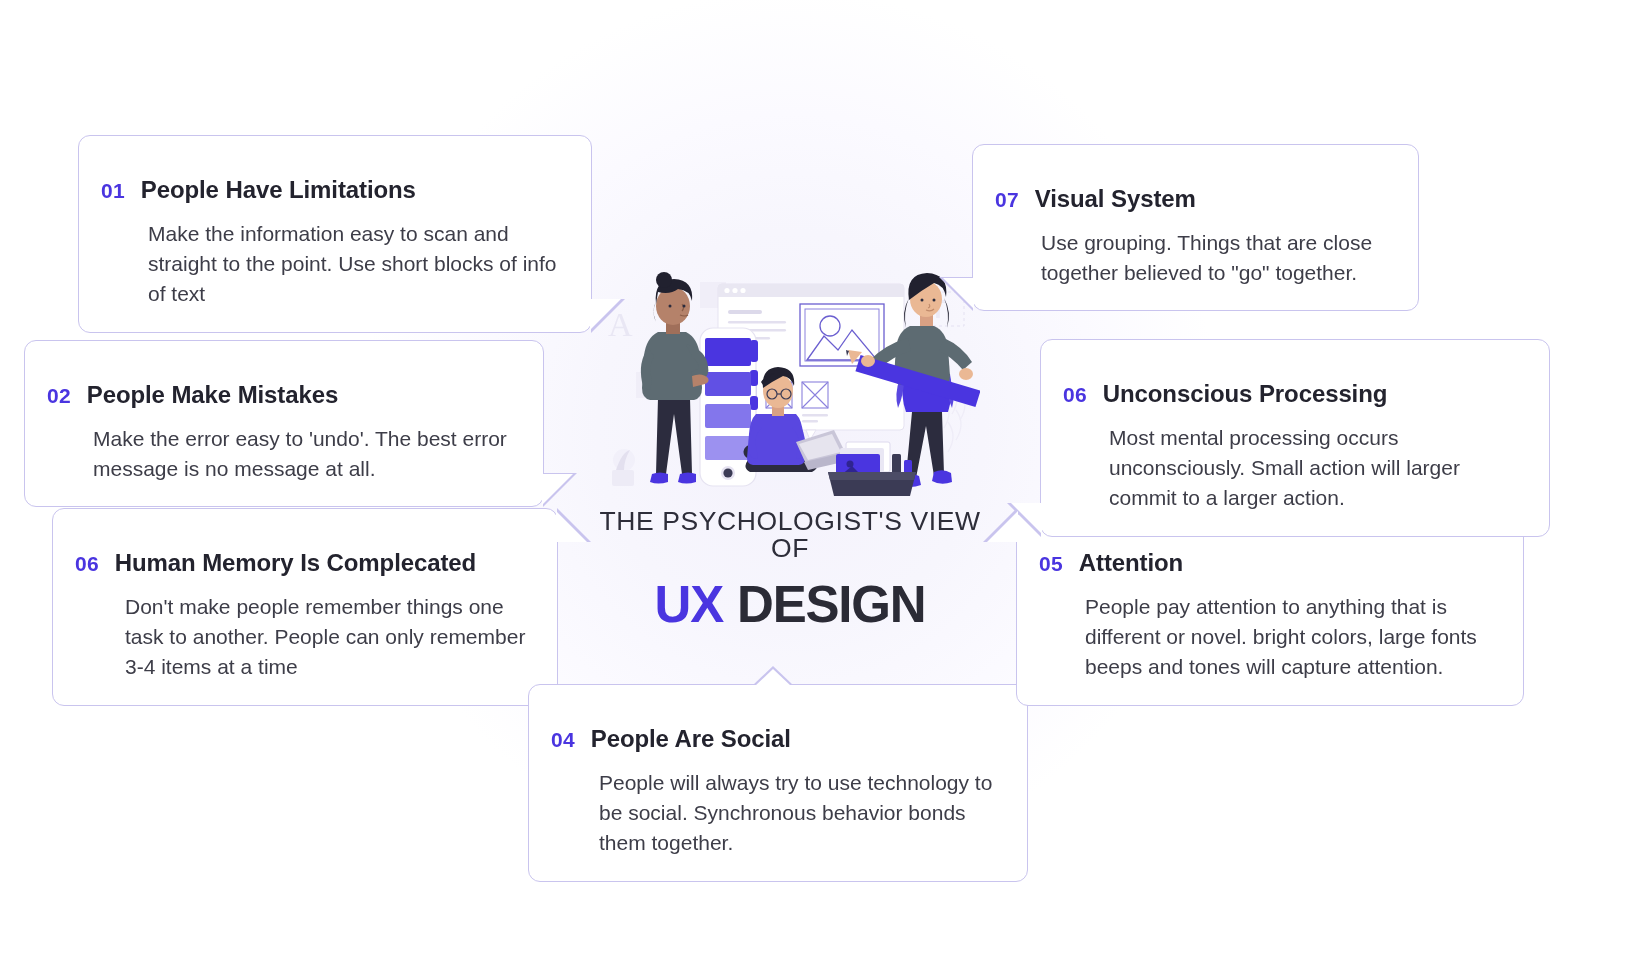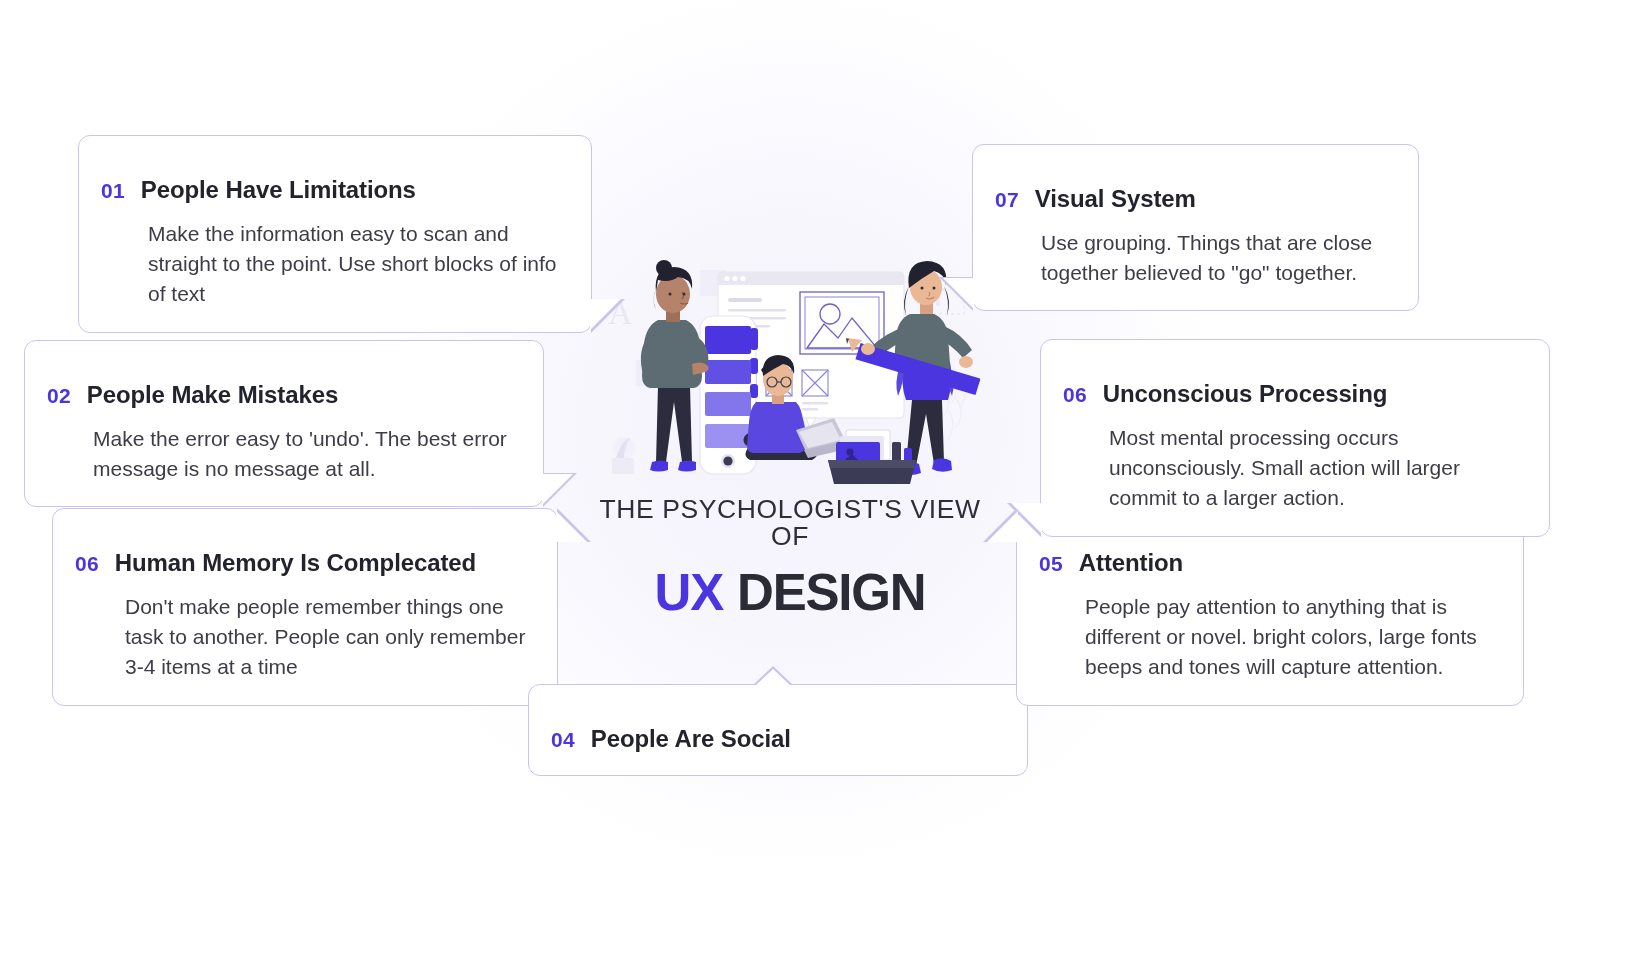--- a/index.html
+++ b/index.html
@@ -142,21 +142,21 @@
   #card-03 { left: 52px;   top: 508px; width: 506px; }
   #card-04 { left: 528px;  top: 684px; width: 500px; }
   #card-05 { left: 1016px; top: 508px; width: 508px; }
   #card-06 { left: 1040px; top: 339px; width: 510px; }
   #card-07 { left: 972px;  top: 144px; width: 447px; }
 
   
   #center {
     position: absolute;
     left: 588px;
-    top: 252px;
+    top: 264px;
     width: 404px;
     height: 370px;
     display: flex;
     flex-direction: column;
     align-items: center;
   }
 
   #illustration { width: 380px; height: 232px; display: block; }
 
   .sub-title {
@@ -215,20 +215,21 @@
     <div class="card-body">Don't make people remember things one task to another. People can only remember 3-4 items at a time</div>
     <span class="tail out tail-tr-out" style="right:-34px; top:-1px;"></span>
     <span class="tail fill tail-tr-fill" style="right:-30px; top:1.5px;"></span>
   </div>
 
   <div class="card indent-4" id="card-04">
     <div class="card-head">
       <span class="card-num">04</span>
       <span class="card-title">People Are Social</span>
     </div>
+    <div class="card-body">People will always try to use technology to be social. Synchronous behavior bonds them together.</div>
     <span class="tail-up tail-up-out" style="left:49%;"></span>
     <span class="tail-up tail-up-fill" style="left:49%;"></span>
   </div>
 
   <div class="card indent-5" id="card-05">
     <div class="card-head">
       <span class="card-num">05</span>
       <span class="card-title">Attention</span>
     </div>
     <div class="card-body">People pay attention to anything that is different or novel. bright colors, large fonts beeps and tones will capture attention.</div>

